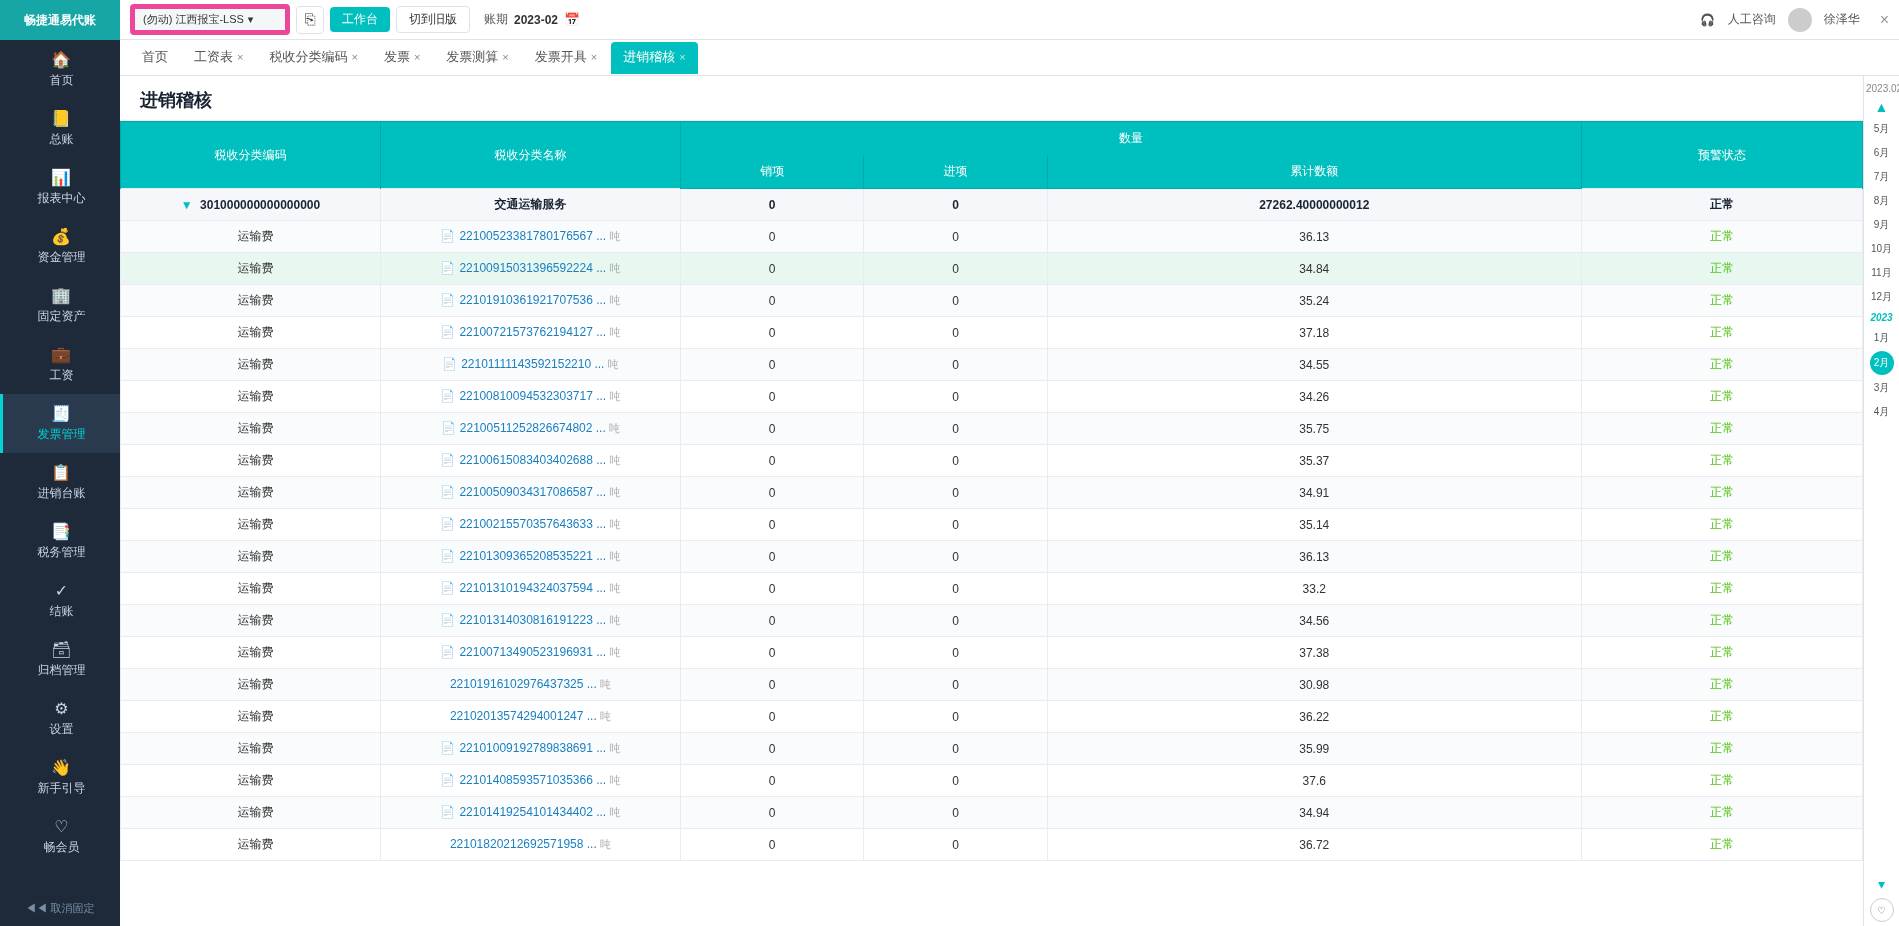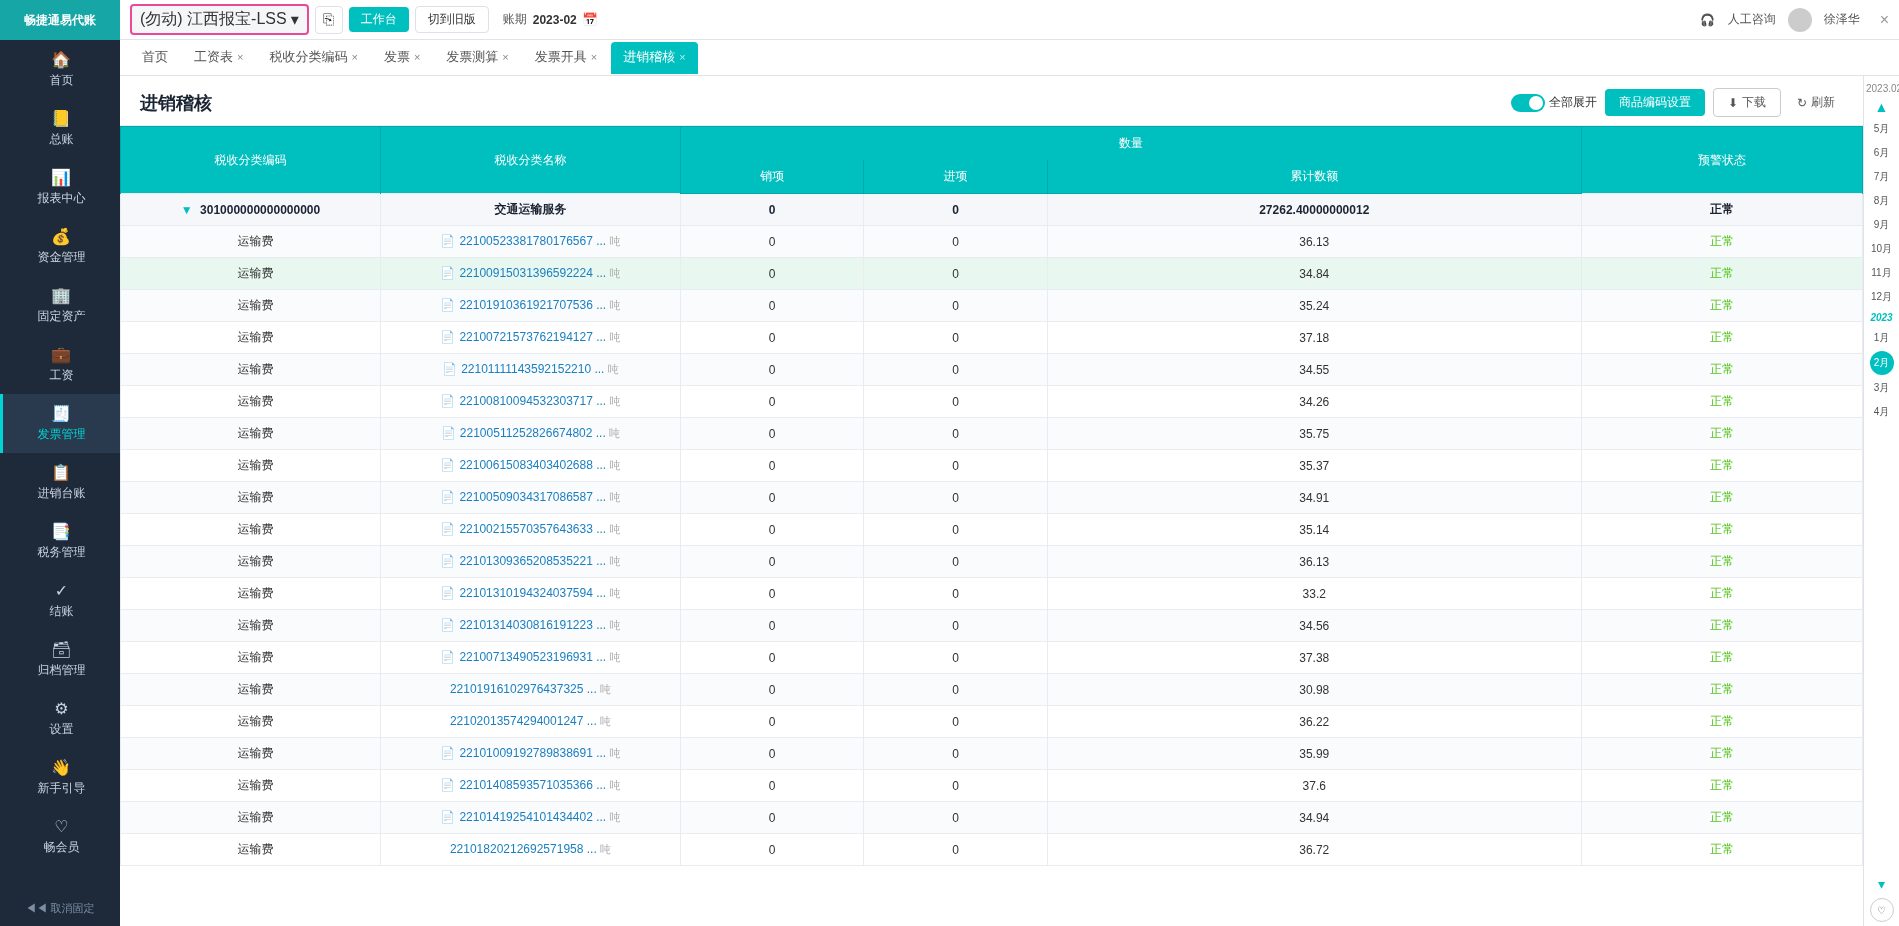--- a/index.html
+++ b/index.html
@@ -64,24 +64,24 @@
       display: flex;
       align-items: center;
       padding: 0 10px;
       gap: 6px;
       flex-shrink: 0;
     }
     .company-selector {
       display: flex;
       align-items: center;
       background: #f5f6f8;
-      border: 2px solid #ec4899;
+      border: 5px solid #ec4899;
       border-radius: 4px;
       padding: 3px 8px;
-      font-size: 16px;
+      font-size: 11px;
       color: #333;
       cursor: pointer;
       gap: 4px;
       min-width: 160px;
     }
     .topbar-btn {
       background: #00bfbf;
       color: white;
       border: none;
       border-radius: 4px;
@@ -450,37 +450,20 @@
       <span>进销稽核</span>
       <span class="tab-close">×</span>
     </div>
   </div>
 
   <div class="content">
     <div class="page-area">
 
       <div class="page-header">
         <h1 class="page-title">进销稽核</h1>
-        <div class="header-actions">
-          <div class="toggle-switch">
-            <div class="toggle-track">
-              <div class="toggle-thumb"></div>
-            </div>
-            <span>全部展开</span>
-          </div>
-          <button class="btn-primary">商品编码设置</button>
-          <button class="btn-outline">
-            <span>⬇</span>
-            <span>下载</span>
-          </button>
-          <button class="btn-refresh">
-            <span>↻</span>
-            <span>刷新</span>
-          </button>
-        </div>
       </div>
 
       <div class="table-container">
         <table>
           <thead>
             <tr>
               <th rowspan="2" style="width:260px;">税收分类编码</th>
               <th rowspan="2" style="width:300px;">税收分类名称</th>
               <th colspan="3">数量</th>
               <th rowspan="2">预警状态</th>

